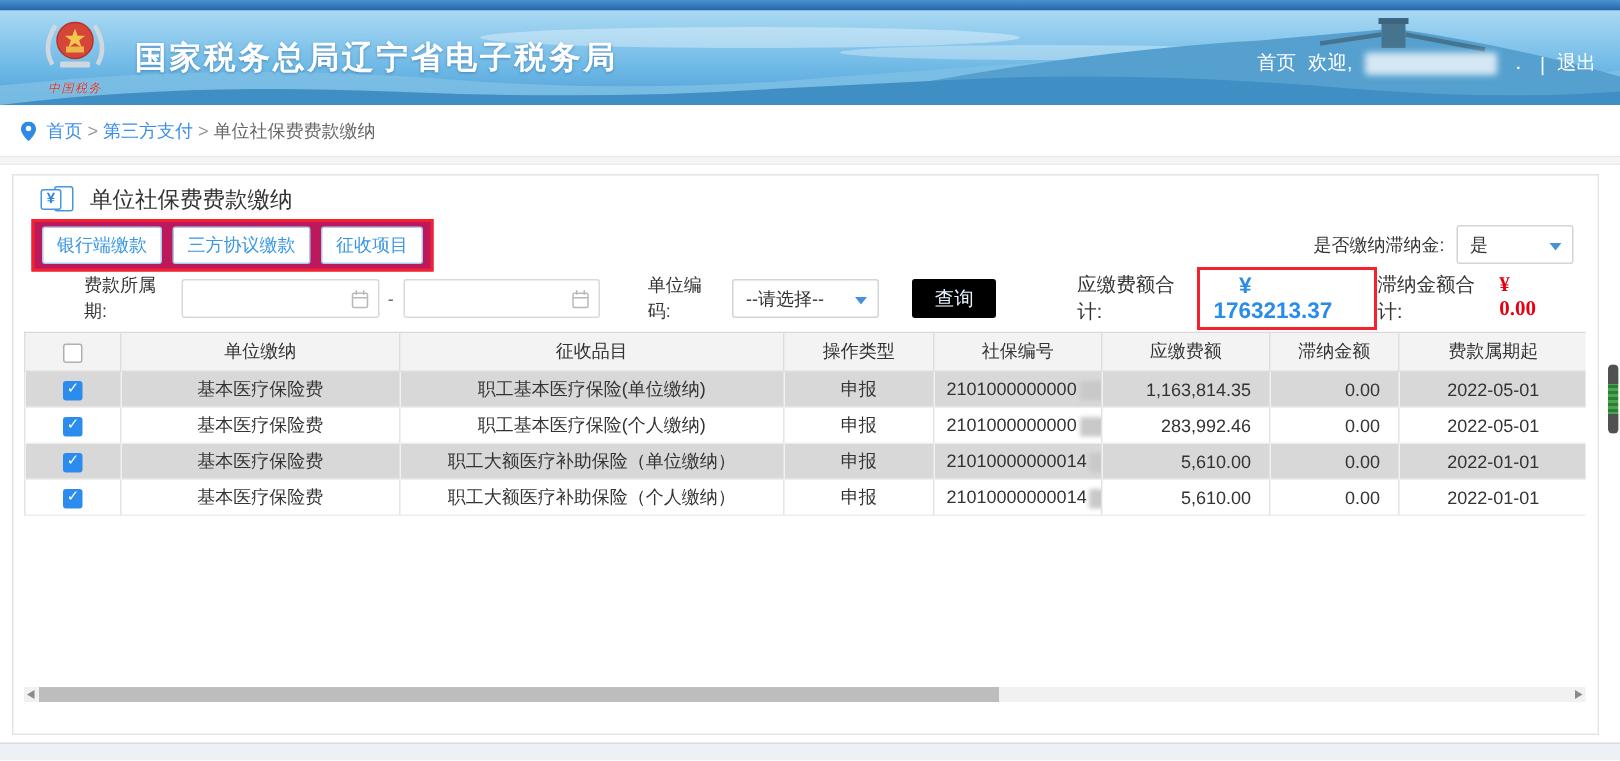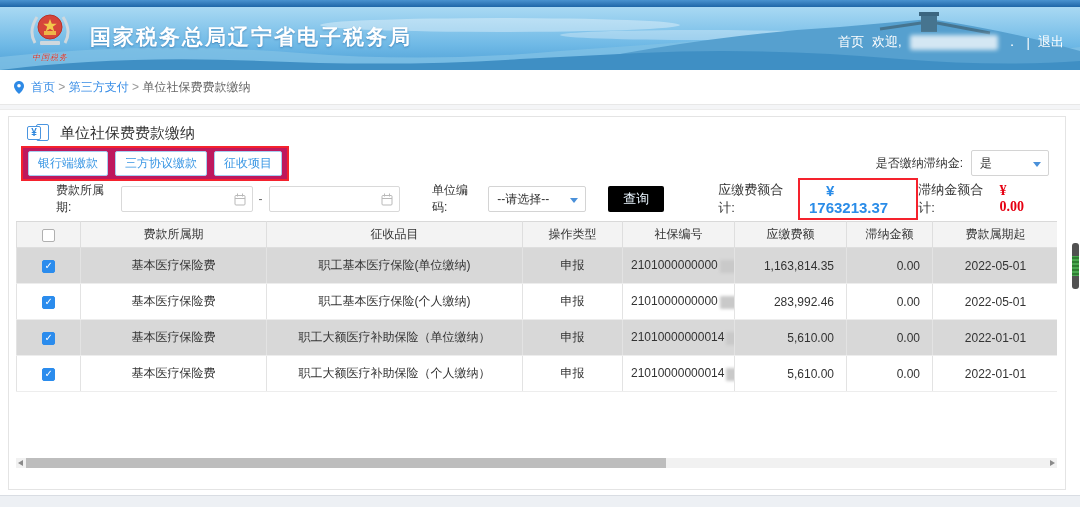--- a/index.html
+++ b/index.html
@@ -49,21 +49,21 @@
   .sum-label { margin-left:54px; font-size:13px; color:#333; }
   .sum-val-box { margin-left:6px; border:2px solid #f5222d; padding:2px 9px; }
   .sum-val { color:#2a8ce8; font-size:15px; font-weight:bold;margin-left:17px; }
   .late-group { margin-left:auto; margin-right:34px; display:flex; align-items:center; }
   .late-val { color:#e60012; font-size:14px; font-weight:bold; margin-left:8px;font-family:Liberation Serif, serif; }
 
   
   .table-zone { margin:8px 8px 0 7px; height:237px; overflow:hidden; }
   table { border-collapse:collapse; width:1042px; font-size:12px; table-layout:fixed; }
   thead th { background:#f3f3f3; height:26px; font-weight:normal; color:#333; border:1px solid #dedede; border-top:1px solid #d9d9d9; }
-  tbody td { height:36px; color:#333; border-right:1px solid #e3e3e3; border-left:1px solid #e3e3e3; border-bottom:1px solid #ededed; text-align:center; overflow:hidden; white-space:nowrap; }
+  tbody td { height:24px; color:#333; border-right:1px solid #e3e3e3; border-left:1px solid #e3e3e3; border-bottom:1px solid #ededed; text-align:center; overflow:hidden; white-space:nowrap; }
   tbody tr.stripe td { background:#d8d8d8; }
   td.al { text-align:left; padding-left:8px; }
   td.ar { text-align:right; padding-right:12px; }
   .cbx { display:inline-block; width:13px; height:13px; border:1px solid #b0b0b0; border-radius:2px; background:#fff; vertical-align:middle; cursor:pointer; }
   .cbx.checked { background:#2b8ced; border-color:#2b8ced; position:relative; }
   .cbx.checked::after { content:"✓"; position:absolute; left:1.5px; top:-1px; color:#fff; font-size:10px; }
   .redact { display:inline-block; width:17px; height:13px; margin-left:2px; background:#c9c9c9; border-radius:1px; filter:blur(1.5px); vertical-align:middle; }
 
   
   .hscroll { position:relative; margin:0 8px 0 7px; height:10px; background:#f1f1f1; }
@@ -206,21 +206,21 @@
             <col style="width:256px">
             <col style="width:100px">
           <col style="width:112px">
             <col style="width:112px">
             <col style="width:86px">
             <col style="width:126px">
         </colgroup>
         <thead>
             <tr id="thead-row">
               <th><span class="cbx"></span></th>
-              <th>费款所属期</th>
+              <th>单位缴纳</th>
               <th>征收品目</th>
               <th>操作类型</th>
               <th>社保编号</th>
               <th>应缴费额</th>
               <th>滞纳金额</th>
               <th>费款属期起</th>
             </tr>
           </thead>
         <tbody id="tbody">
             <tr class="stripe">

